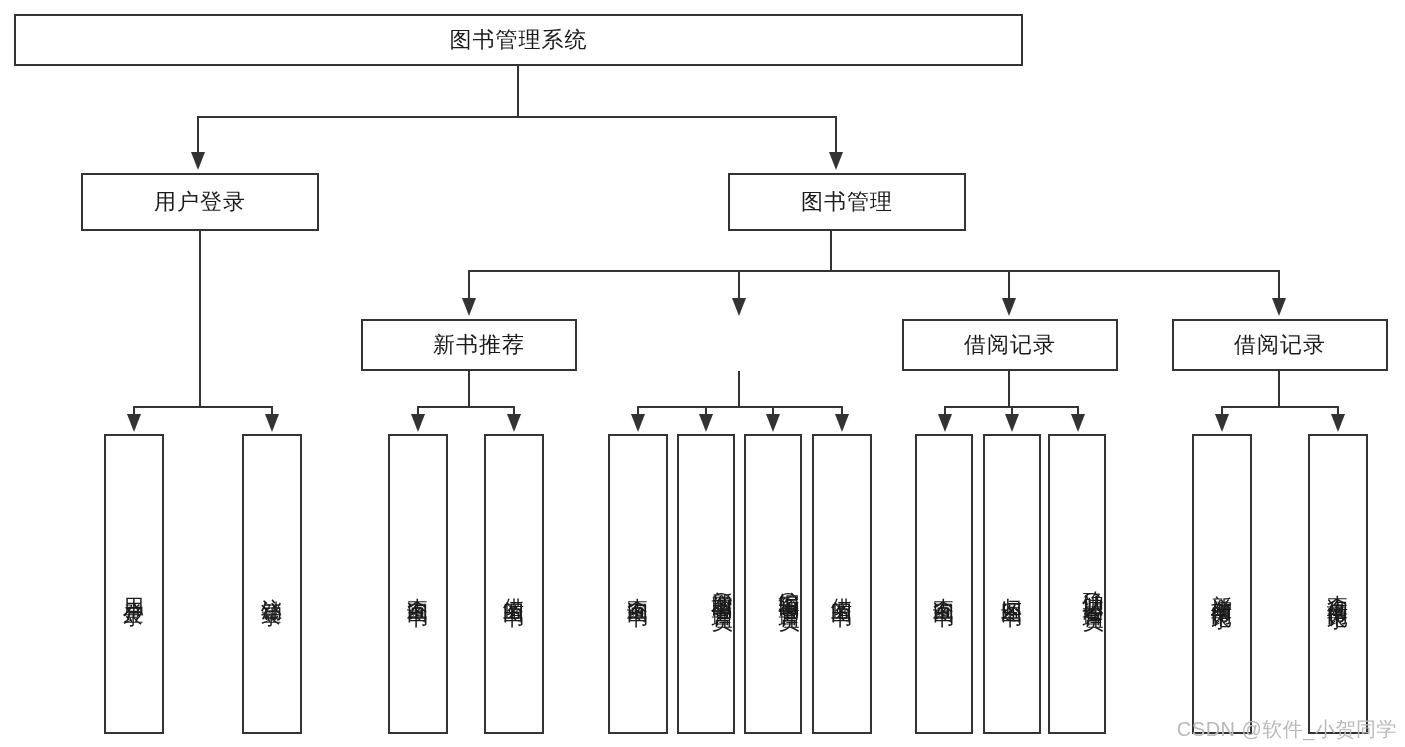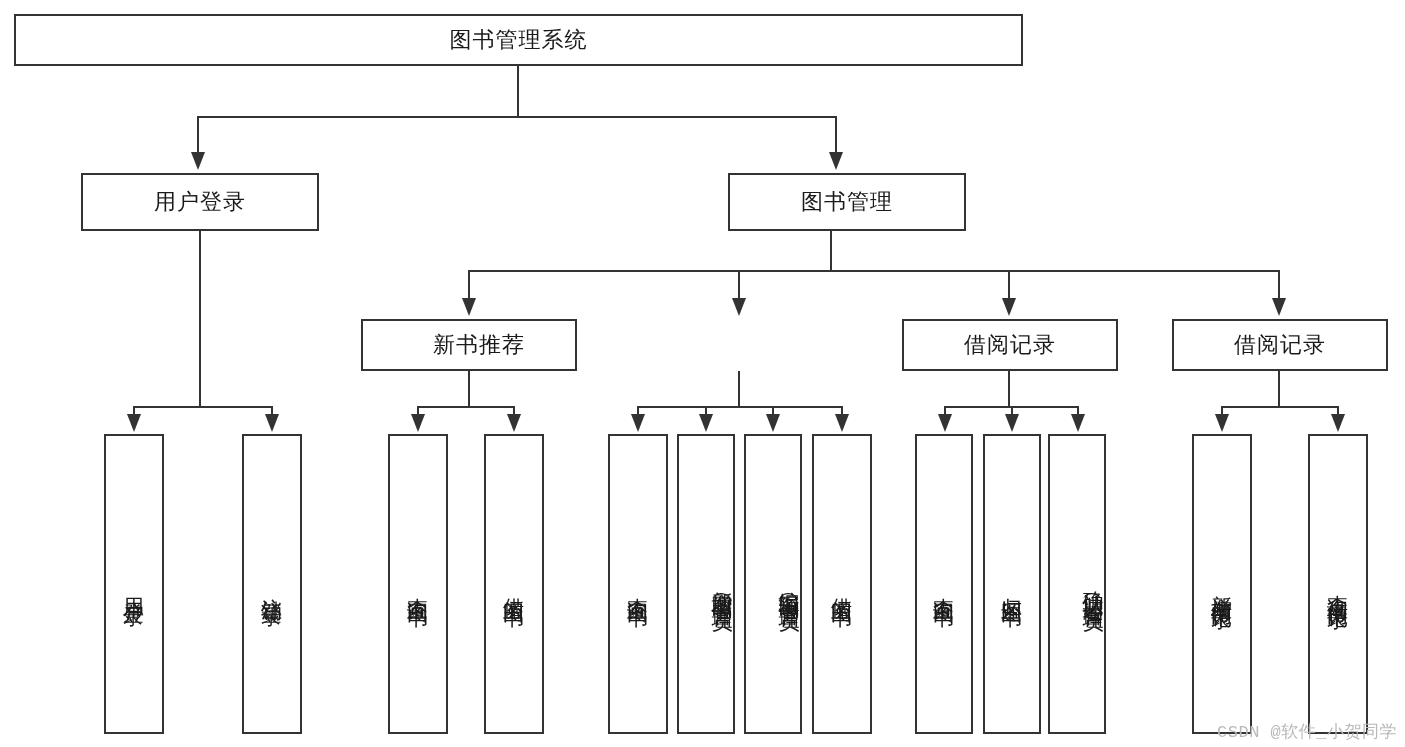--- a/index.html
+++ b/index.html
@@ -58,25 +58,24 @@
     height: 0;
     border-left: 7px solid transparent;
     border-right: 7px solid transparent;
     border-top: 18px solid #333333;
   }
   
   #watermark {
     position: absolute;
     right: 8px;
     bottom: 4px;
-    font-size: 17px;
+    font-size: 20px;
     color: #b9b9b9;
     white-space: nowrap;
     letter-spacing: 0.5px;
-    font-family: Liberation Mono, monospace;
   }
 </style>
 </head>
 <body>
 
 <div id="canvas">
 
   <div class="node horiz" style="left:14px; top:14px; width:1009px; height:52px;align-items:center;">
     <span>图书管理系统</span>
   </div>

